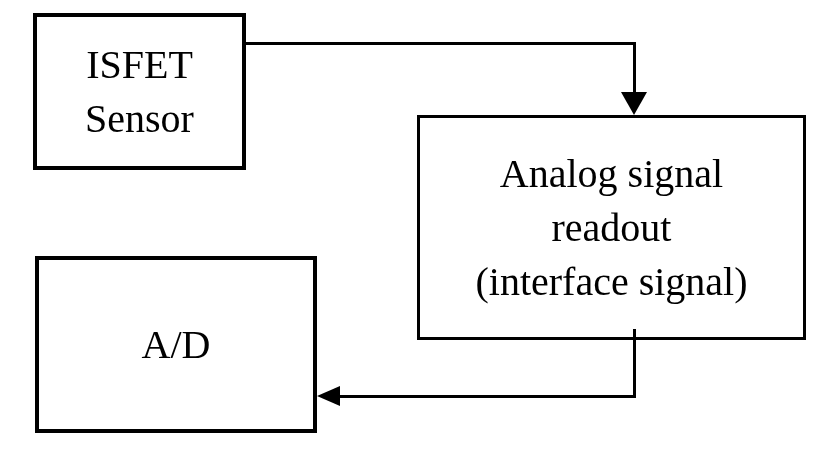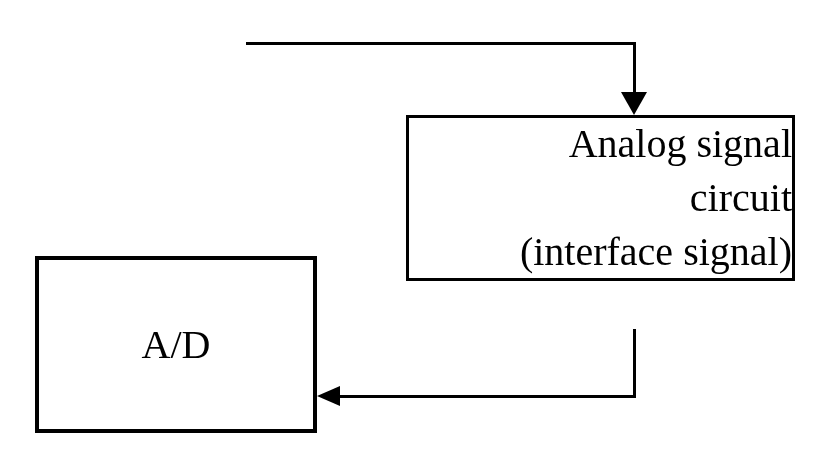--- a/index.html
+++ b/index.html
@@ -22,21 +22,21 @@
     justify-content: center;
     align-items: center;
     text-align: center;
   }
   .node .line {
     font-size: 40px;
     line-height: 54px;
     white-space: nowrap;
   }
   #isfet-box   { left: 33px;  top: 13px;  width: 213px; height: 157px; border-width: 4px; }
-  #analog-box  { left: 406px; top: 115px; width: 389px; height: 166px; border-width: 3px; align-items: flex-end; }
+  #analog-box  { left: 417px; top: 115px; width: 389px; height: 225px; border-width: 3px; }
   #adc-box     { left: 35px;  top: 256px; width: 282px; height: 177px; border-width: 4px; }
 
   .seg {
     position: absolute;
     background: #000000;
   }
   
   #c1-h { left: 246px; top: 42px;  width: 390px; height: 3px; }
   #c1-v { left: 633px; top: 42px;  width: 3px;   height: 52px; }
   #c1-arrow {
@@ -57,24 +57,28 @@
     border-top: 10px solid transparent;
     border-bottom: 10px solid transparent;
     border-right: 23px solid #000000;
   }
 </style>
 </head>
 <body>
 
 <div class="canvas">
 
+  <div class="node" id="isfet-box">
+    <div class="line">ISFET</div>
+    <div class="line">Sensor</div>
+  </div>
 
   <div class="node" id="analog-box">
     <div class="line">Analog signal</div>
-    <div class="line">circuit</div>
+    <div class="line">readout</div>
     <div class="line">(interface signal)</div>
   </div>
 
   <div class="node" id="adc-box">
     <div class="line">A/D</div>
   </div>
 
   <div class="seg" id="c1-h"></div>
   <div class="seg" id="c1-v"></div>
   <div id="c1-arrow"></div>

